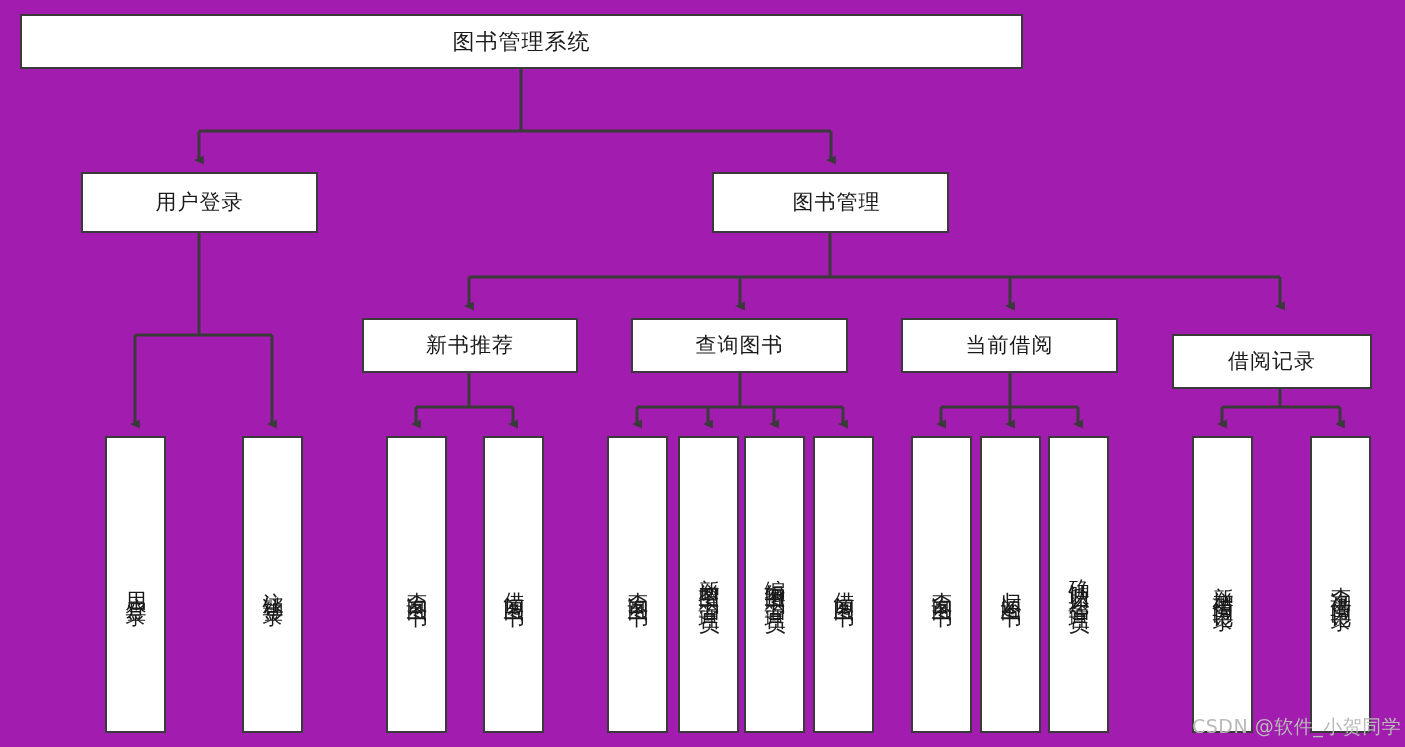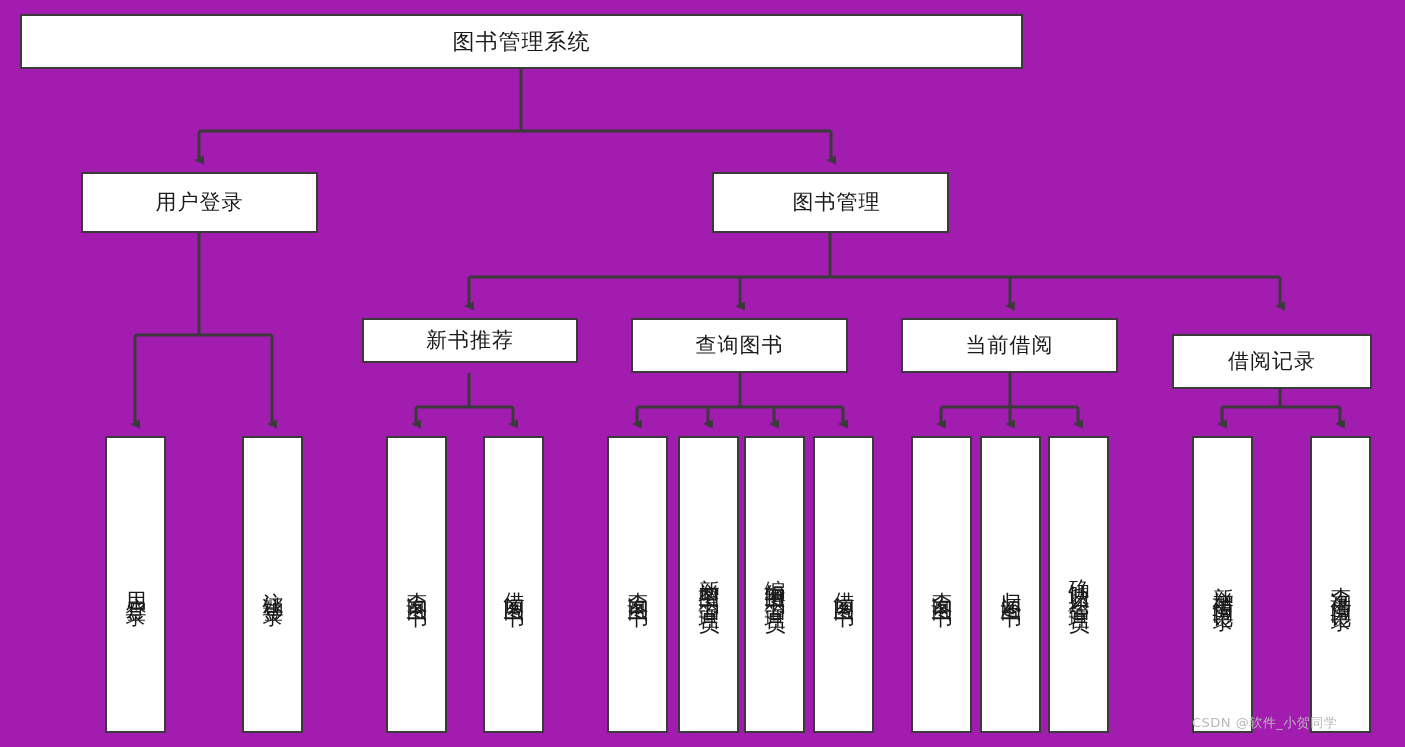--- a/index.html
+++ b/index.html
@@ -63,21 +63,21 @@
     font-size: 21px;
     line-height: 1.0;
     letter-spacing: 5px;
     white-space: nowrap;
     max-height: 262px;
   }
   .watermark {
     position: absolute;
     left: 1192px;
     top: 714px;
-    font-size: 13px;
+    font-size: 19px;
     color: #b9b9b9;
     letter-spacing: 0.5px;
     white-space: nowrap;
     z-index: 5;
     font-family: "DejaVu Sans", "Liberation Sans", sans-serif;
   }
 </style>
 </head>
 <body>
 
@@ -138,21 +138,21 @@
   </div>
 
   <div class="node horiz" style="left:81px; top:172px; width:237px; height:61px;">
     <span class="node-label">用户登录</span>
   </div>
 
   <div class="node horiz" style="left:712px; top:172px; width:237px; height:61px;padding-left:12px;">
     <span class="node-label">图书管理</span>
   </div>
 
-  <div class="node horiz" style="left:362px; top:318px; width:216px; height:45px;">
+  <div class="node horiz" style="left:362px; top:318px; width:216px; height:55px;">
     <span class="node-label">新书推荐</span>
   </div>
 
   <div class="node horiz" style="left:631px; top:318px; width:217px; height:55px;">
     <span class="node-label">查询图书</span>
   </div>
 
   <div class="node horiz" style="left:901px; top:318px; width:217px; height:55px;">
     <span class="node-label">当前借阅</span>
   </div>

